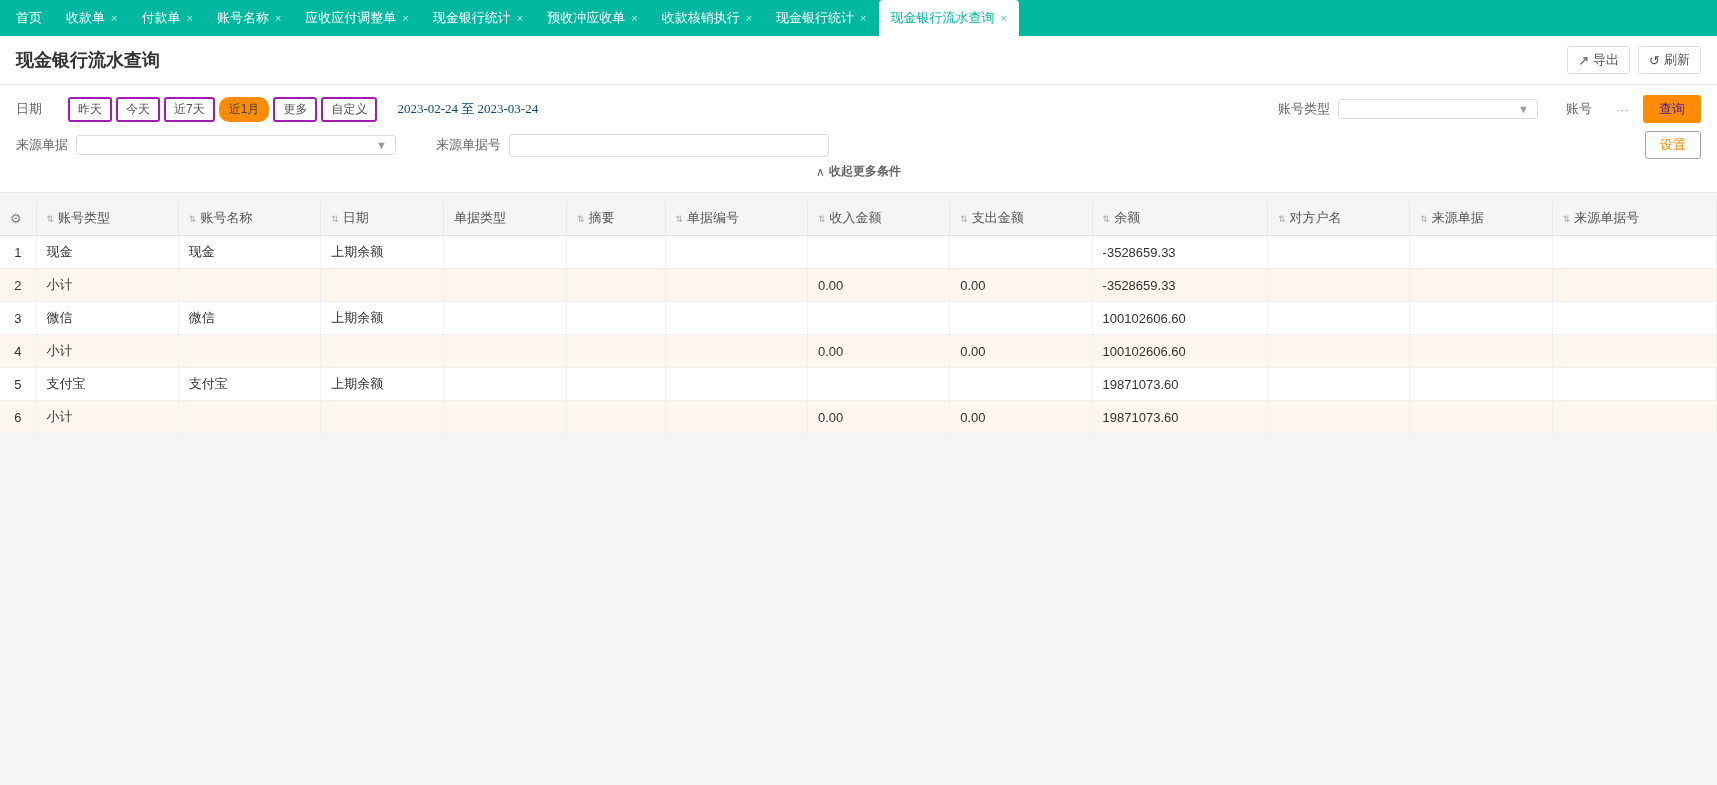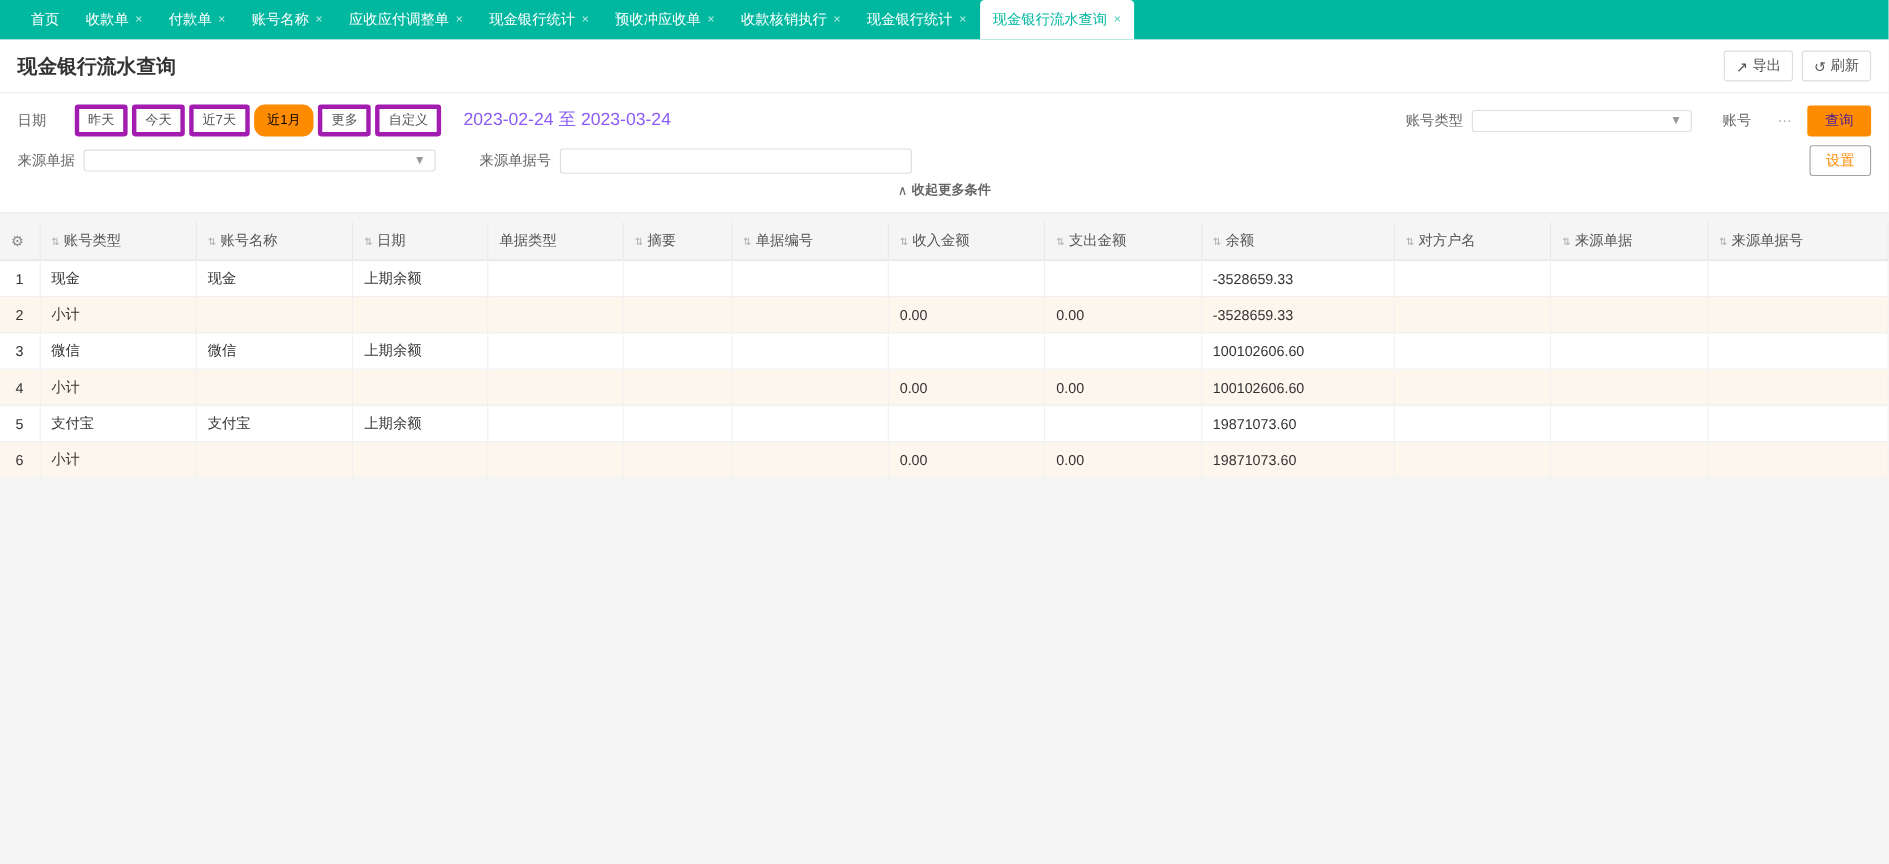--- a/index.html
+++ b/index.html
@@ -4,21 +4,21 @@
   <style>
     * { box-sizing: border-box; margin: 0; padding: 0; }
     body { font-family: 'Microsoft YaHei', Arial, sans-serif; font-size: 13px; background: #f5f5f5; color: #333; }
 
     
     .top-nav {
       background: #00b8a0;
       display: flex;
       align-items: center;
       height: 36px;
-      padding: 0 16px;
+      padding: 0 4px;
       overflow: hidden;
     }
     .nav-item {
       color: #fff;
       padding: 0 12px;
       height: 36px;
       line-height: 36px;
       cursor: pointer;
       white-space: nowrap;
       font-size: 13px;
@@ -58,27 +58,27 @@
     }
     .filter-row {
       display: flex;
       align-items: center;
       gap: 16px;
       margin-bottom: 8px;
     }
     .filter-label { color: #666; white-space: nowrap; min-width: 36px; }
     .date-options { display: flex; align-items: center; gap: 4px; }
     .date-btn {
-      padding: 2px 8px; border: 4px solid #a21caf; background: #fff;
+      padding: 2px 8px; border: 2px solid #a21caf; background: #fff;
       border-radius: 3px; cursor: pointer; font-size: 12px; color: #555;
     }
     .date-btn.active {
-      background: #ff8c00; color: #000000; border-color: #ff8c00; border-radius: 10px;
-    }
-    .date-range { font-size: 16px; color: #8b5cf6; margin-left: 4px; }
+      background: #ff8c00; color: #404040; border-color: #ff8c00; border-radius: 10px;
+    }
+    .date-range { font-size: 13px; color: #0c4a6e; margin-left: 4px; font-family: Liberation Serif, serif; }
     .filter-select {
       display: flex; align-items: center; border: 1px solid #ddd;
       border-radius: 3px; padding: 3px 8px; min-width: 160px; background: #fff;
       cursor: pointer; justify-content: space-between;
     }
     .filter-select .arrow { color: #999; font-size: 11px; }
     .filter-input {
       border: 1px solid #ddd; border-radius: 3px; padding: 3px 8px;
       min-width: 200px; outline: none; font-size: 13px;
     }

